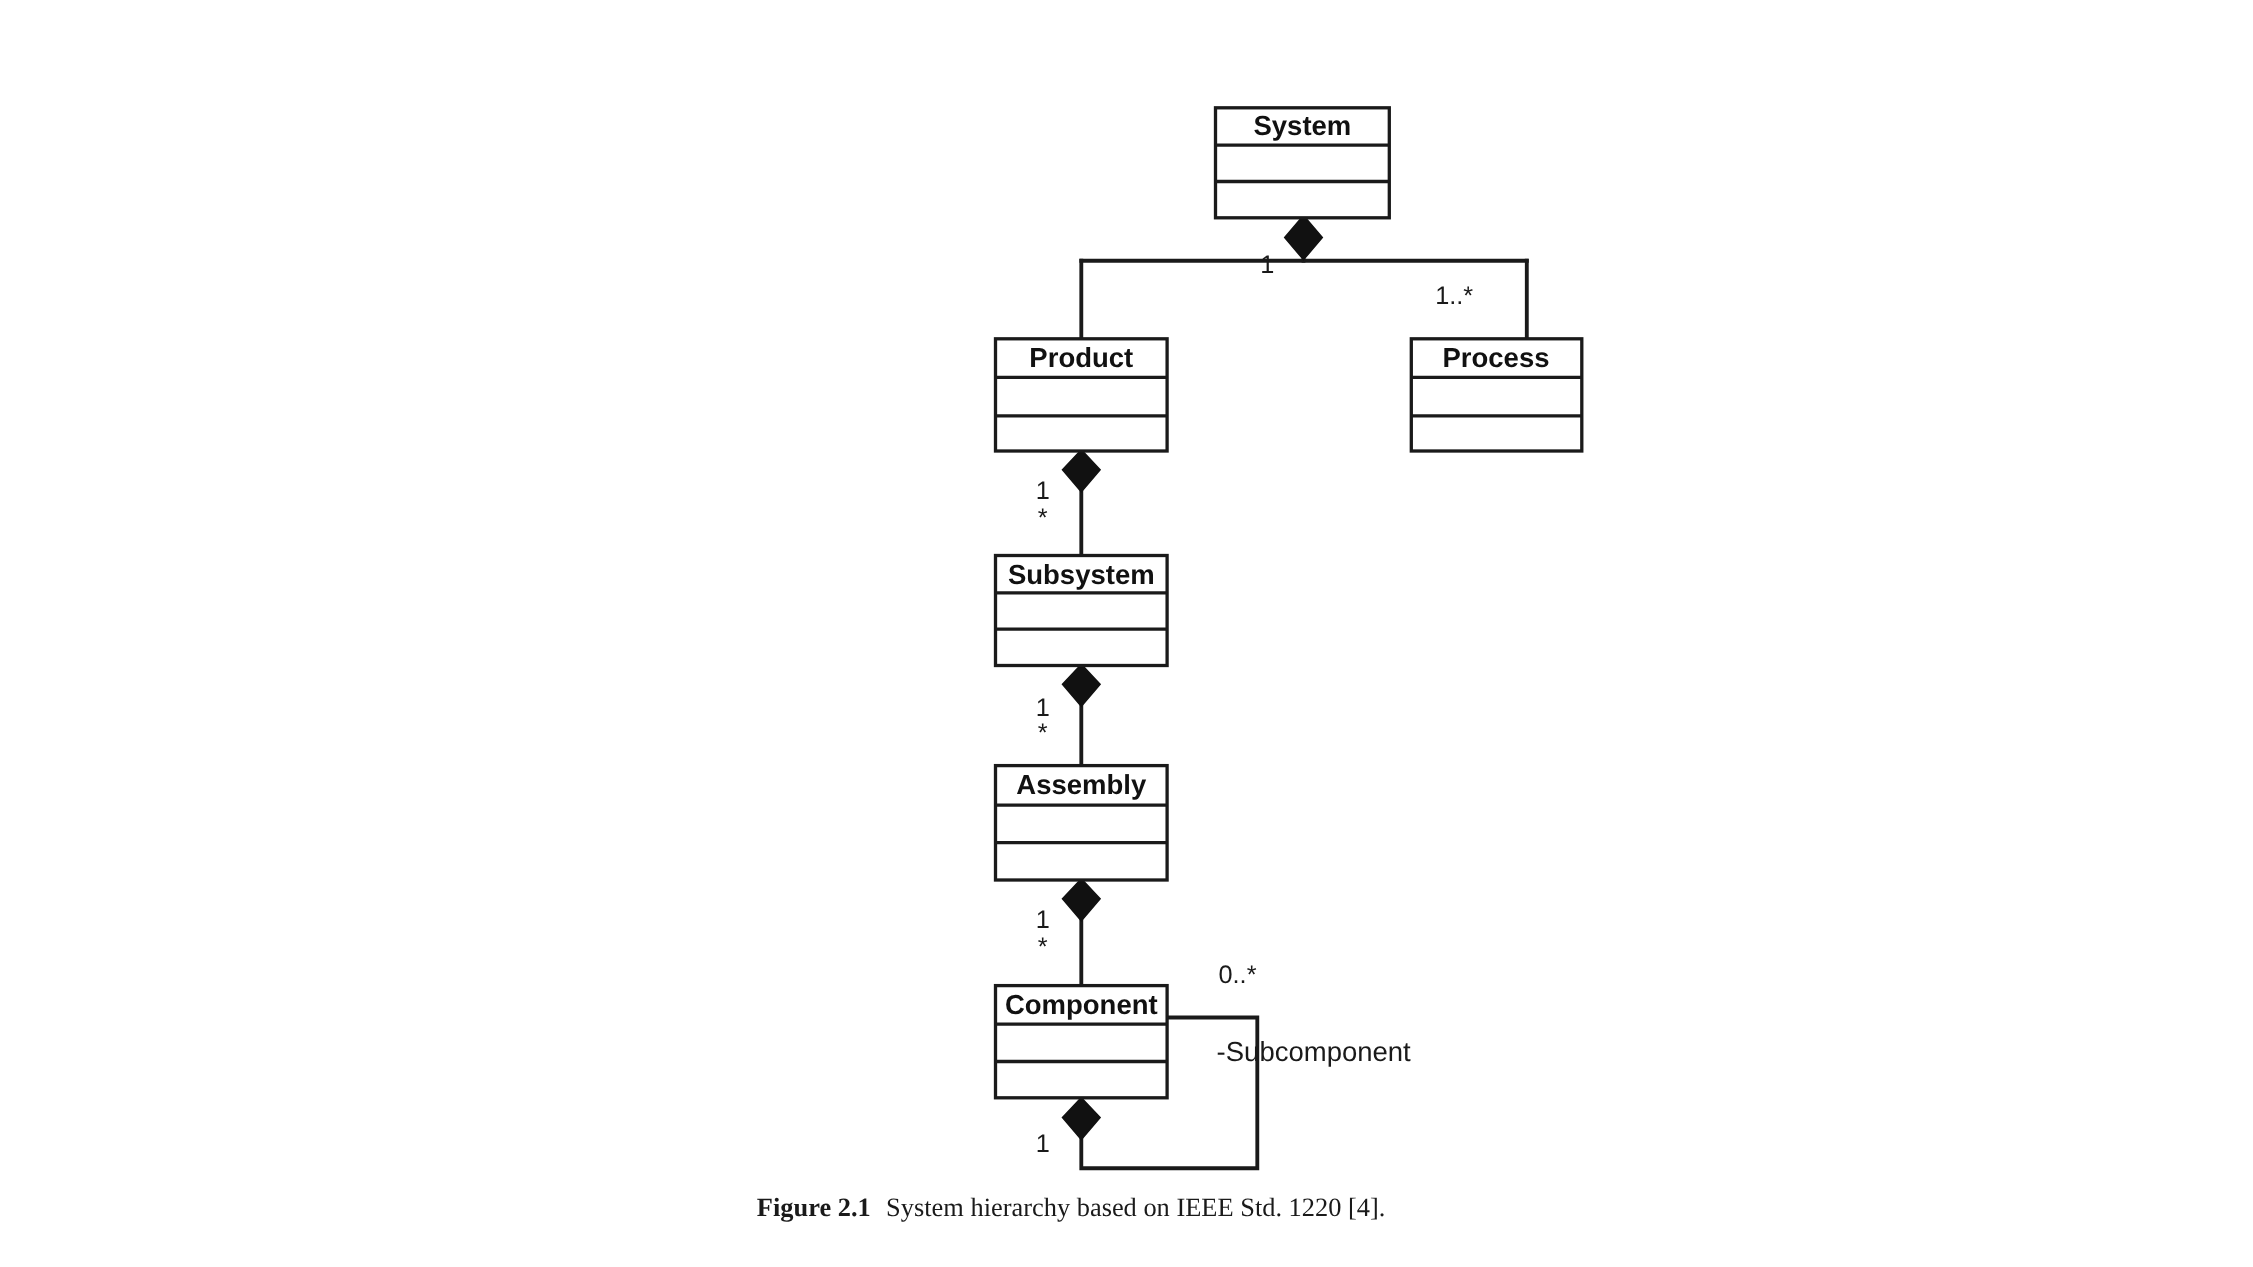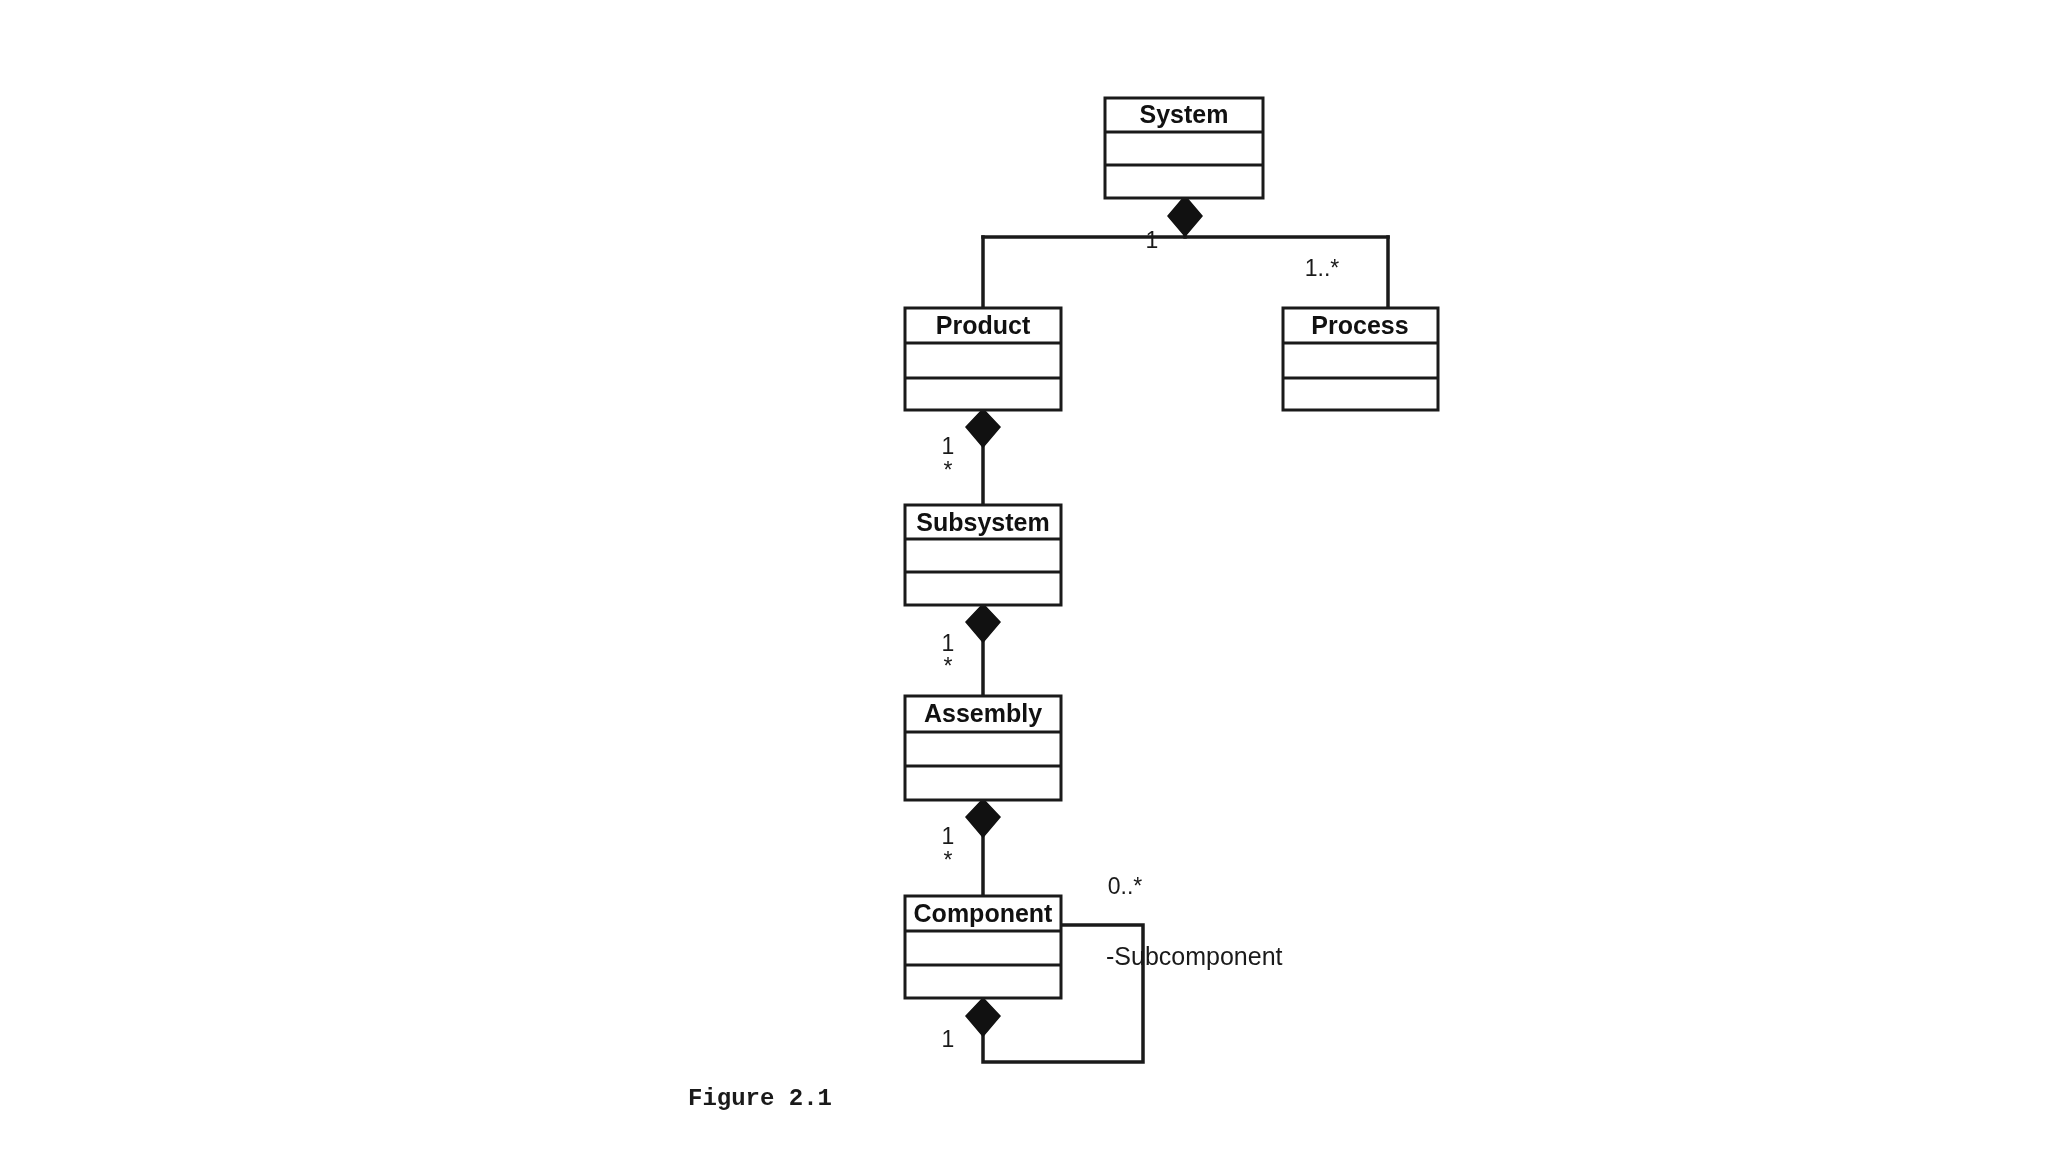--- a/index.html
+++ b/index.html
@@ -74,21 +74,21 @@
   }
   .caption-wrap {
     position: absolute;
     left: 688px;
     top: 1078px;
     width: 900px;
     height: 40px;
     display: flex;
     align-items: center;
     gap: 14px;
-    font-family: Liberation Mono, monospace;
+    font-family: Liberation Serif, serif;
     font-size: 24px;
     color: #1a1a1a;
     white-space: nowrap;
   }
   .caption-label {
     font-weight: bold;
   }
   .caption-text {
     font-weight: normal;
   }
@@ -192,15 +192,16 @@
     <text class="mult-text" x="1125" y="888">0..*</text>
 
     <text class="mult-text" x="948" y="1041">1</text>
 
     <text class="role-text" x="1106" y="958">-Subcomponent</text>
 
   </svg>
 
   <div class="caption-wrap">
     <span class="caption-label">Figure 2.1</span>
+    <span class="caption-text">System hierarchy based on IEEE Std. 1220 [4].</span>
   </div>
 
 </div>
 
 </body></html>

